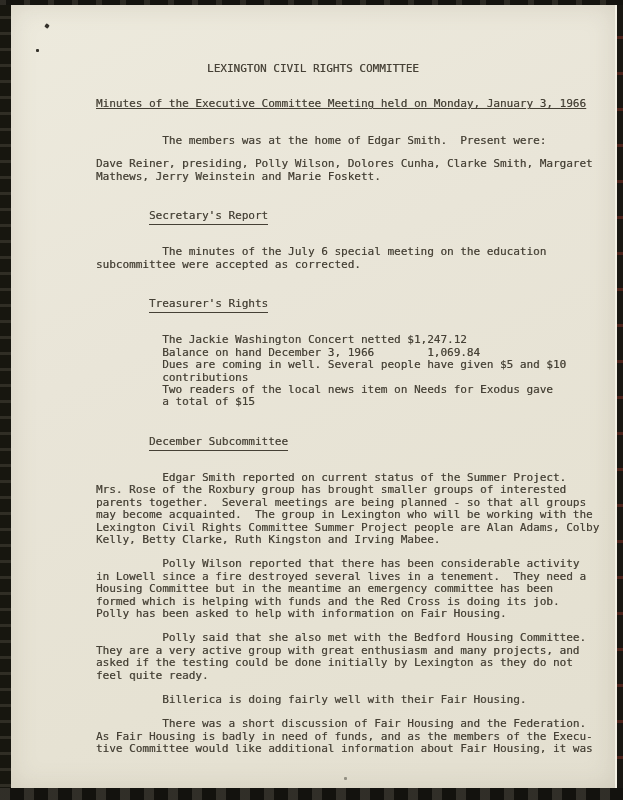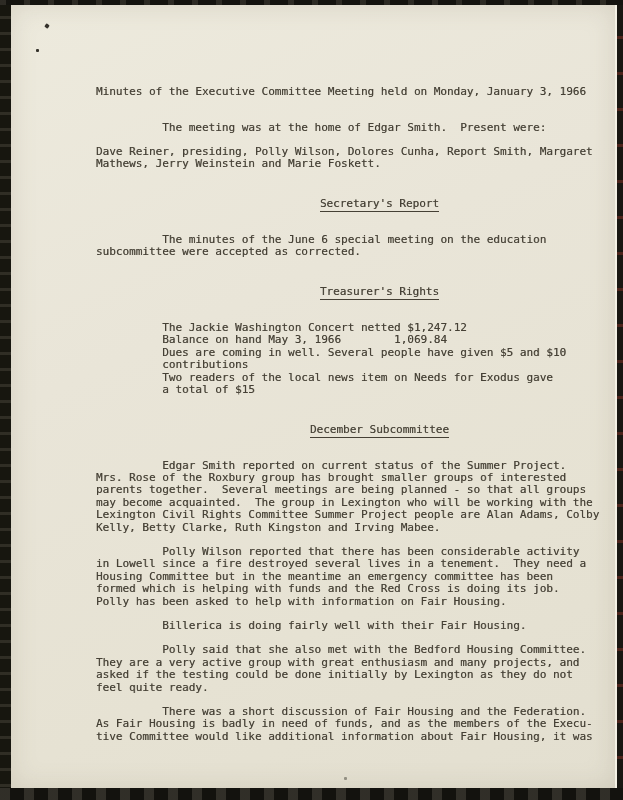--- a/index.html
+++ b/index.html
@@ -56,24 +56,24 @@
     font-size: 11px;
     line-height: 12.4px;
     letter-spacing: 0;
     text-shadow: 0.3px 0 0 rgba(69,64,53,.55);
   }
   .content p { margin: 0; white-space: pre-wrap; }
   .doc-title-row {
     position: relative; left: -85px; width: 604px;
     text-align: center; margin: 0;
   }
-  .subtitle   { margin-top: 23px !important; }
+  .subtitle   { margin-top: 23px !important; text-decoration: underline; }
   .intro      { margin-top: 24px !important; }
   .attendees  { margin-top: 11px !important; }
-  .heading-row { margin-top: 15px !important; text-align: center; }
+  .heading-row { margin-top: 15px !important; }
   .heading {
     display: inline-block;
     border-bottom: 1px solid #454035;
     padding-bottom: 1px;
   }
   .heading-row + .para { margin-top: 9px !important; }
   .para       { margin-top: 12px !important; }
 </style>
 </head>
 <body>
@@ -83,42 +83,43 @@
 <div class="strip strip-top"></div>
 <div class="strip strip-bottom"></div>
 
 <div class="paper">
   <div class="speck speck-1"></div>
   <div class="speck speck-2"></div>
   <div class="speck speck-3"></div>
 
   <div class="content">
 
+    <p class="doc-title-row">LEXINGTON CIVIL RIGHTS COMMITTEE</p>
 
     <p class="subtitle">Minutes of the Executive Committee Meeting held on Monday, January 3, 1966</p>
 
-    <p class="intro">          The meeting was at the home of Edgar Smith.  Present were:</p>
+    <p class="intro">          The members was at the home of Edgar Smith.  Present were:</p>
 
-    <p class="attendees">Dave Reiner, presiding, Polly Wilson, Dolores Cunha, Report Smith, Margaret
+    <p class="attendees">Dave Reiner, presiding, Polly Wilson, Dolores Cunha, Clarke Smith, Margaret
 Mathews, Jerry Weinstein and Marie Foskett.</p>
 
     <div>
       <p class="heading-row">
         <span class="heading">Secretary's Report</span>
       </p>
-      <p class="para">          The minutes of the June 6 special meeting on the education
+      <p class="para">          The minutes of the July 6 special meeting on the education
 subcommittee were accepted as corrected.</p>
     </div>
 
     <div>
       <p class="heading-row">
         <span class="heading">Treasurer's Rights</span>
       </p>
       <p class="para">          The Jackie Washington Concert netted $1,247.12
-          Balance on hand May 3, 1966        1,069.84
+          Balance on hand December 3, 1966        1,069.84
           Dues are coming in well. Several people have given $5 and $10
           contributions
           Two readers of the local news item on Needs for Exodus gave
           a total of $15</p>
     </div>
 
     <div>
       <p class="heading-row">
         <span class="heading">December Subcommittee</span>
       </p>
@@ -129,24 +130,24 @@
 Lexington Civil Rights Committee Summer Project people are Alan Adams, Colby
 Kelly, Betty Clarke, Ruth Kingston and Irving Mabee.</p>
     </div>
 
     <div>
       <p class="para">          Polly Wilson reported that there has been considerable activity
 in Lowell since a fire destroyed several lives in a tenement.  They need a
 Housing Committee but in the meantime an emergency committee has been
 formed which is helping with funds and the Red Cross is doing its job.
 Polly has been asked to help with information on Fair Housing.</p>
-      <p class="para">          Billerica is doing fairly well with their Fair Housing.</p>
       <p class="para">          Polly said that she also met with the Bedford Housing Committee.
 They are a very active group with great enthusiasm and many projects, and
 asked if the testing could be done initially by Lexington as they do not
 feel quite ready.</p>
+      <p class="para">          Billerica is doing fairly well with their Fair Housing.</p>
       <p class="para">          There was a short discussion of Fair Housing and the Federation.
 As Fair Housing is badly in need of funds, and as the members of the Execu-
 tive Committee would like additional information about Fair Housing, it was</p>
     </div>
 
   </div>
 </div>
 
 </body></html>

